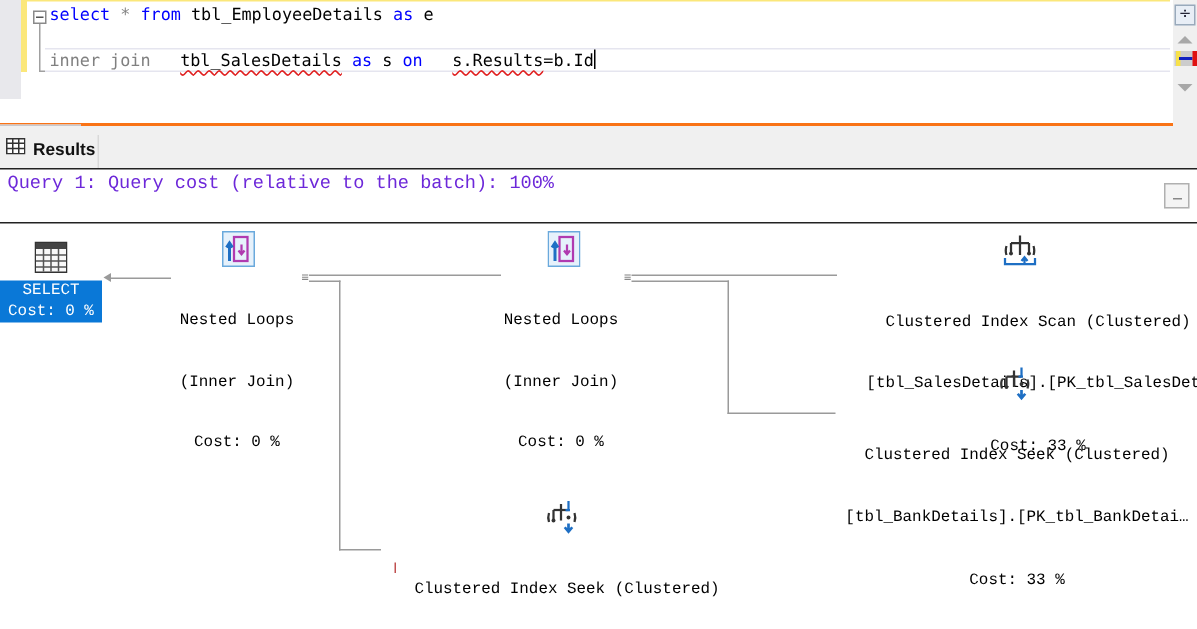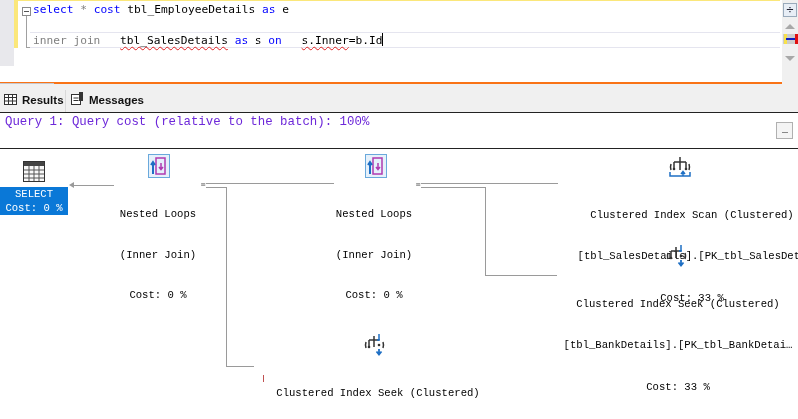--- a/index.html
+++ b/index.html
@@ -73,24 +73,24 @@
 
 <div class="editor">
   <div class="editor-gutter"></div>
   <div class="editor-change-bar"></div>
   <div class="editor-topline"></div>
   <div class="fold-box"></div>
   <div class="fold-line"></div>
   <div class="fold-end"></div>
   <div class="current-line"></div>
 
-  <div class="code-line l1"><span class="kw-blue">select</span><span class="kw-gray"> * </span><span class="kw-blue">cost</span><span> tbl_EmployeeDetails </span><span class="kw-blue">as</span><span> e</span></div>
-
-
-  <div class="code-line l3"><span class="kw-gray">inner join</span><span> </span><span class="squiggle">tbl_SalesDetails</span><span> </span><span class="kw-blue">as</span><span> s </span><span class="kw-blue">on</span><span> </span><span class="squiggle">s.Inner</span><span>=b.Id</span><span class="caret"></span></div>
+  <div class="code-line l1"><span class="kw-blue">select</span><span class="kw-gray"> * </span><span class="kw-blue">from</span><span> tbl_EmployeeDetails </span><span class="kw-blue">as</span><span> e</span></div>
+
+
+  <div class="code-line l3"><span class="kw-gray">inner join</span><span> </span><span class="squiggle">tbl_SalesDetails</span><span> </span><span class="kw-blue">as</span><span> s </span><span class="kw-blue">on</span><span> </span><span class="squiggle">s.Results</span><span>=b.Id</span><span class="caret"></span></div>
 
   <div class="v-scroll"></div>
   <div class="split-btn">÷</div>
   <div class="scroll-up"></div>
   <div class="scroll-marker">
       <div class="y"></div>
       <div class="b"></div>
       <div class="r"></div>
     </div>
   <div class="scroll-down"></div>
@@ -109,30 +109,20 @@
     <span class="tab-icon">
       <svg width="13" height="11" viewBox="0 0 13 11">
           <rect x="0.5" y="0.5" width="12" height="10" fill="#fff" stroke="#333"></rect>
           <line x1="0.5" y1="3.5" x2="12.5" y2="3.5" stroke="#333"></line>
           <line x1="0.5" y1="7" x2="12.5" y2="7" stroke="#333"></line>
           <line x1="4.5" y1="0.5" x2="4.5" y2="10.5" stroke="#333"></line>
           <line x1="8.5" y1="0.5" x2="8.5" y2="10.5" stroke="#333"></line>
         </svg>
     </span><span>Results</span>
   </div>
-  <div class="tab tab-messages">
-    <span class="tab-icon">
-      <svg width="13" height="13" viewBox="0 0 13 13">
-          <rect x="0.5" y="2.5" width="9" height="10" fill="#fff" stroke="#333"></rect>
-          <line x1="2.5" y1="6" x2="7.5" y2="6" stroke="#333"></line>
-          <line x1="2.5" y1="8.5" x2="7.5" y2="8.5" stroke="#333"></line>
-          <rect x="8" y="0" width="4" height="9" fill="#333"></rect>
-        </svg>
-    </span><span>Messages</span>
-  </div>
 </div>
 
 <div class="plan-header">
   <div class="q1">Query 1: Query cost (relative to the batch): 100%</div>
   <div class="plan-expand"></div>
 </div>
 
 <div class="plan-canvas">
 
   <div class="edge" style="left:74px; top:35px; width:40px; height:1px;"></div>

